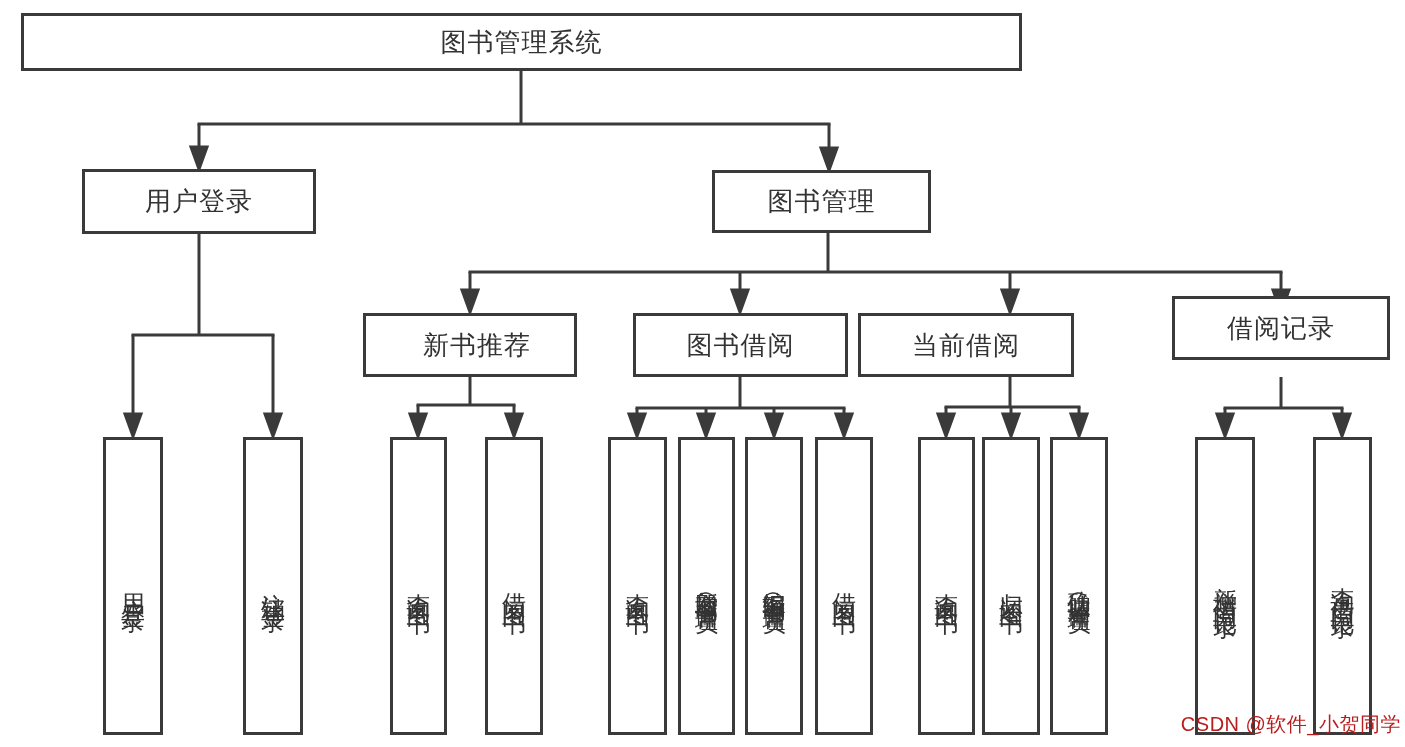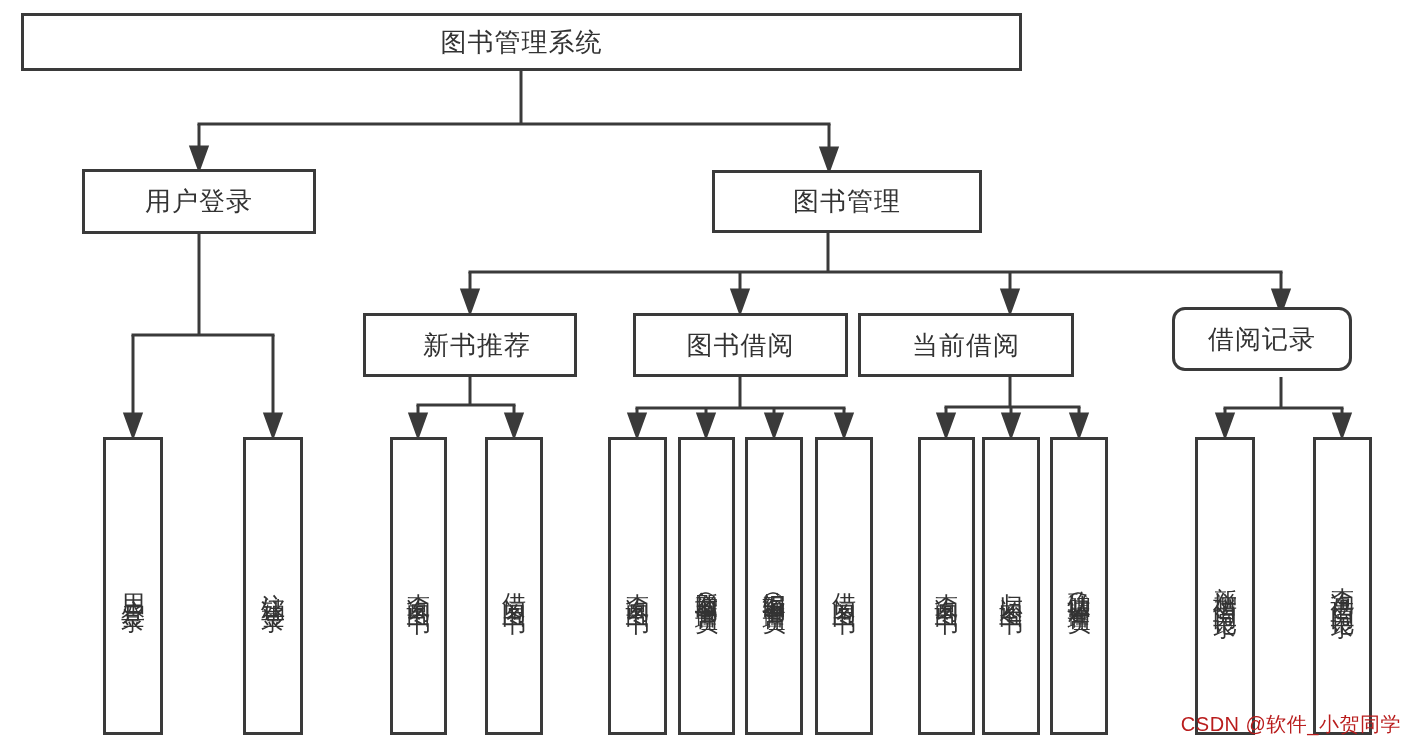--- a/index.html
+++ b/index.html
@@ -142,34 +142,34 @@
     </g>
   </svg>
 
   <div class="hbox" style="left:21px; top:13px; width:1001px; height:58px;">
     <span>图书管理系统</span>
   </div>
 
   <div class="hbox" style="left:82px; top:169px; width:234px; height:65px;">
     <span>用户登录</span>
   </div>
-  <div class="hbox" style="left:712px; top:170px; width:270px; height:63px;">
+  <div class="hbox" style="left:712px; top:170px; width:219px; height:63px;">
     <span>图书管理</span>
   </div>
 
   <div class="hbox" style="left:363px; top:313px; width:214px; height:64px;padding-left:14px;">
     <span>新书推荐</span>
   </div>
   <div class="hbox" style="left:633px; top:313px; width:215px; height:64px;">
     <span>图书借阅</span>
   </div>
   <div class="hbox" style="left:858px; top:313px; width:216px; height:64px;">
     <span>当前借阅</span>
   </div>
-  <div class="hbox" style="left:1172px; top:307px; width:180px; height:64px;border-radius:13px;">
+  <div class="hbox" style="left:1172px; top:296px; width:218px; height:64px;">
     <span>借阅记录</span>
   </div>
 
   <div class="vbox" style="left:103px; width:60px;">
     <span class="vlabel">用户登录</span>
   </div>
   <div class="vbox" style="left:243px; width:60px;">
     <span class="vlabel">注销登录</span>
   </div>
 

